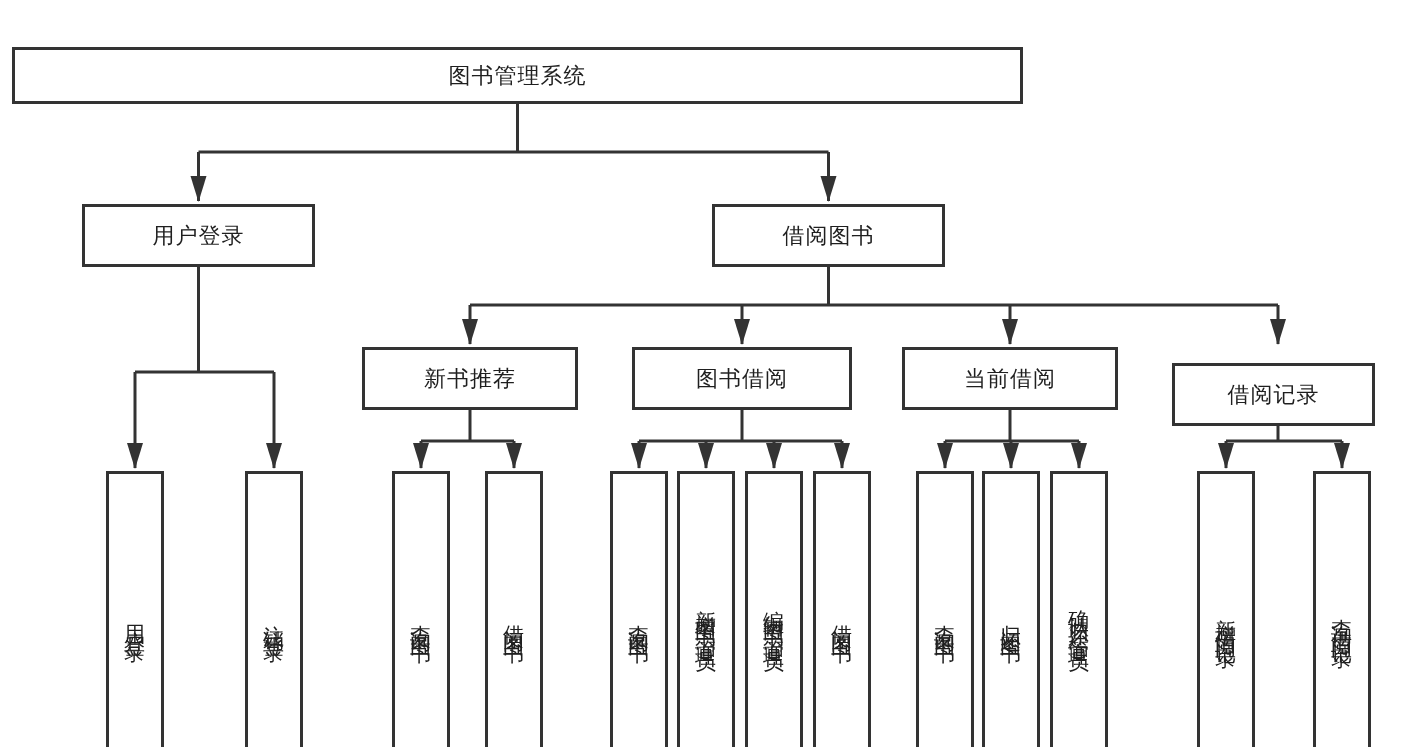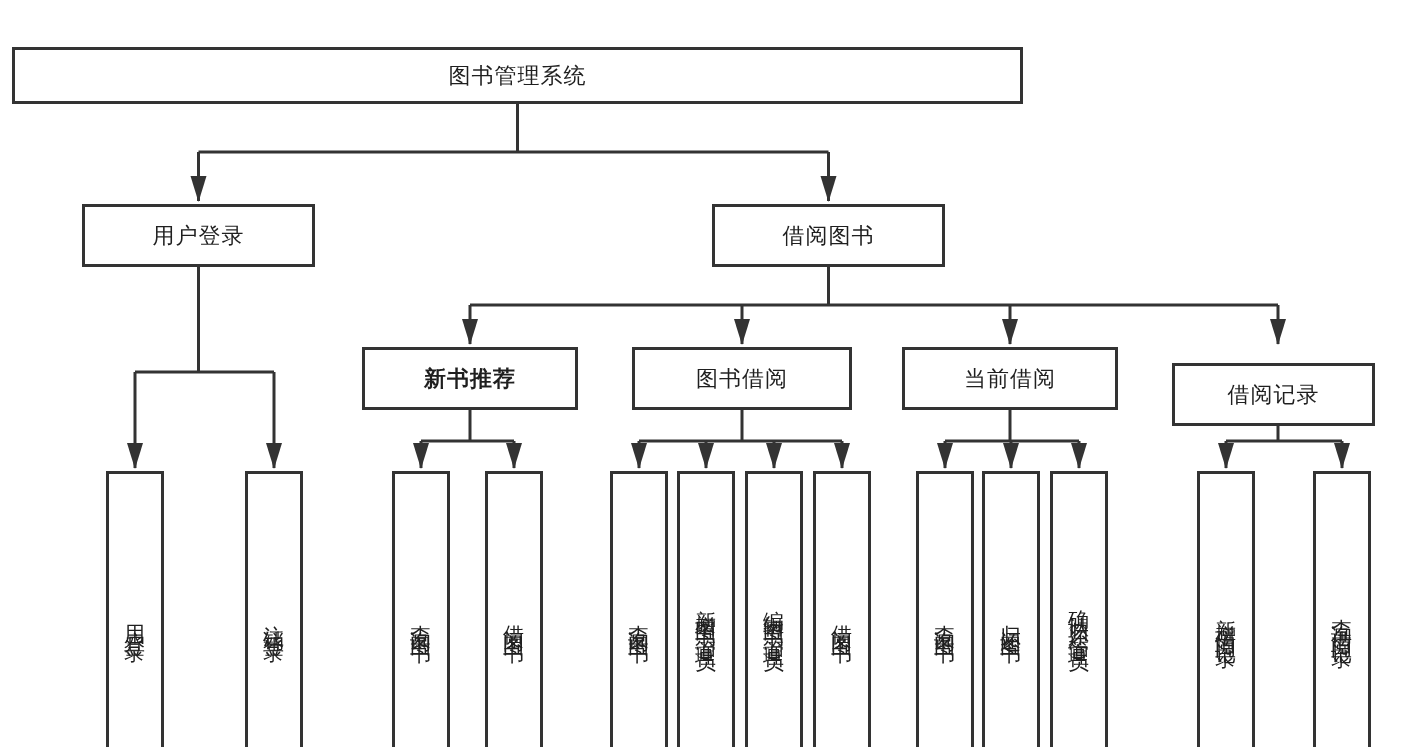--- a/index.html
+++ b/index.html
@@ -114,21 +114,21 @@
       <line x1="1226" y1="407" x2="1226" y2="434" marker-end="url(#arrow)"></line>
       <line x1="1342" y1="407" x2="1342" y2="434" marker-end="url(#arrow)"></line>
     </g>
   </svg>
 
   <div class="node hbox" style="left:12px;top:13px;width:1011px;height:57px;">图书管理系统</div>
 
   <div class="node hbox" style="left:82px;top:170px;width:233px;height:63px;">用户登录</div>
   <div class="node hbox" style="left:712px;top:170px;width:233px;height:63px;">借阅图书</div>
 
-  <div class="node hbox" style="left:362px;top:313px;width:216px;height:63px;font-weight:bold;">新书推荐</div>
+  <div class="node hbox" style="left:362px;top:313px;width:216px;height:63px;">新书推荐</div>
   <div class="node hbox" style="left:632px;top:313px;width:220px;height:63px;">图书借阅</div>
   <div class="node hbox" style="left:902px;top:313px;width:216px;height:63px;">当前借阅</div>
   <div class="node hbox" style="left:1172px;top:329px;width:203px;height:63px;">借阅记录</div>
 
   <div class="node leaf" style="left:106px;top:437px;">
     <span class="vtext">用户登录</span>
   </div>
   <div class="node leaf" style="left:245px;top:437px;">
     <span class="vtext">注销登录</span>
   </div>

